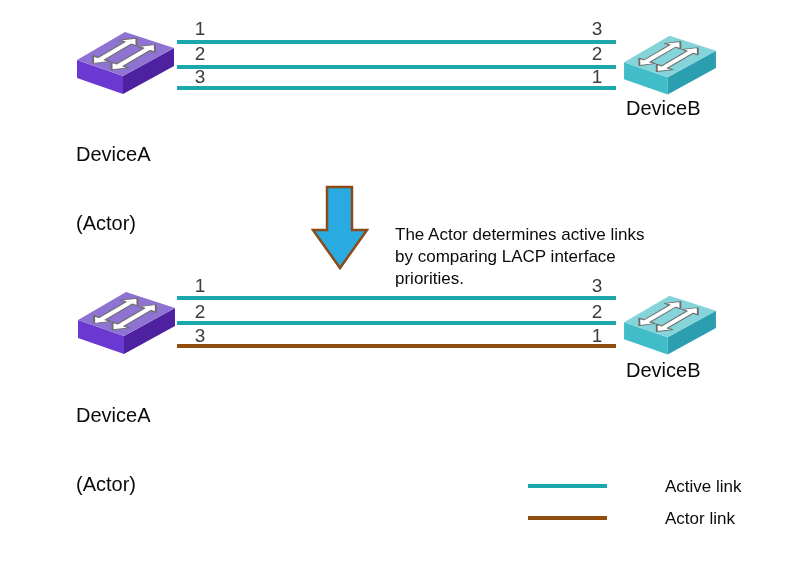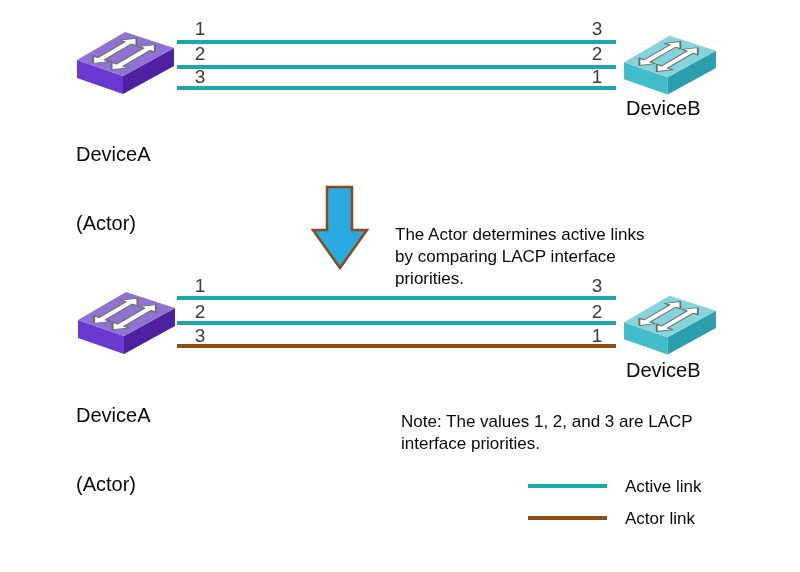--- a/index.html
+++ b/index.html
@@ -10,21 +10,21 @@
   .abs{position:absolute;}
   .devlabel{font-size:20px;line-height:23px;color:#0a0a0a;white-space:pre;}
   .num{
     position:absolute;width:28px;text-align:center;
     font-size:19px;line-height:19px;color:#3c3c3c;
   }
   .link{position:absolute;height:4px;width:439px;left:177px;}
   .ln-active{background:#1CA7AC;}
   .ln-backup{background:#8F4E0F;}
   .caption{font-size:17px;line-height:22px;color:#0a0a0a;}
-  .legend-label{font-size:17px;line-height:20px;color:#0a0a0a;white-space:nowrap;}
+  .legend-label{font-size:17px;line-height:20px;color:#0a0a0a;white-space:nowrap;margin-left:40px;}
   .swatch{position:absolute;width:79px;height:4px;left:528px;}
   svg{display:block;}
 </style>
 </head>
 <body>
 
 <div id="canvas">
 
   <svg class="abs" style="left:73px;top:26px;" width="105" height="76" viewBox="0 0 105 76">
     <polygon points="4,34 50,50 50,68 4,52" fill="#6B38D1"></polygon>
@@ -103,21 +103,20 @@
     <polygon points="50,50 101,22 101,40 50,68" fill="#2B9FAF"></polygon>
     <polygon points="4,34 52,6 101,22 50,50" fill="#85D4D9"></polygon>
     <g transform="matrix(48,-28,46,16,4,34)" stroke-width="0.03" stroke-linejoin="round" fill="#FFFFFF" stroke="#6E6E6E">
       <polygon points="0.05,0.30 0.22,0.12 0.22,0.23 0.78,0.23 0.78,0.12 0.95,0.30 0.78,0.48 0.78,0.37 0.22,0.37 0.22,0.48"></polygon>
       <polygon points="0.05,0.70 0.22,0.52 0.22,0.63 0.78,0.63 0.78,0.52 0.95,0.70 0.78,0.88 0.78,0.77 0.22,0.77 0.22,0.88"></polygon>
     </g>
   </svg>
 
   <div class="abs devlabel" style="left:626px;top:359px;">DeviceB</div>
 
-  <div class="abs caption" style="left:401px;top:411px;width:345px;">Note: The values 1, 2, and 3 are LACP interface priorities.</div>
 
   <div class="swatch ln-active" style="top:484px;"></div>
   <div class="abs legend-label" style="left:625px;top:477px;">Active link</div>
 
   <div class="swatch ln-backup" style="top:516px;"></div>
   <div class="abs legend-label" style="left:625px;top:509px;">Actor link</div>
 
 </div>
 
 </body></html>

